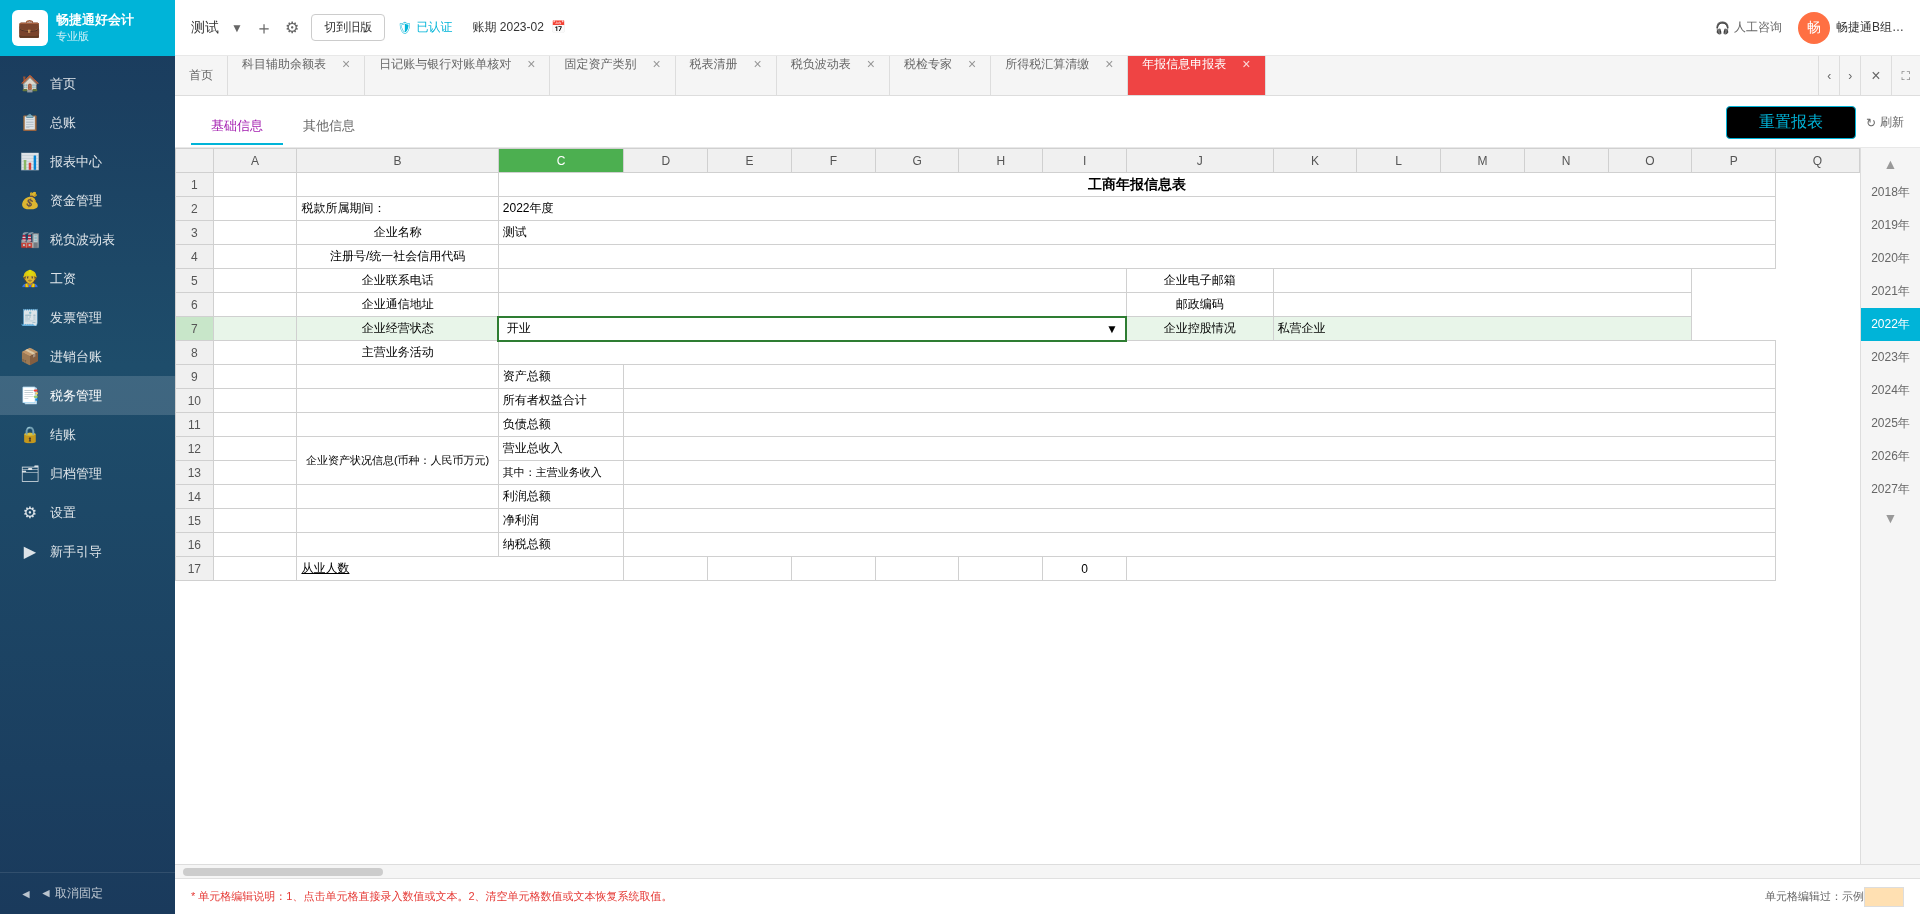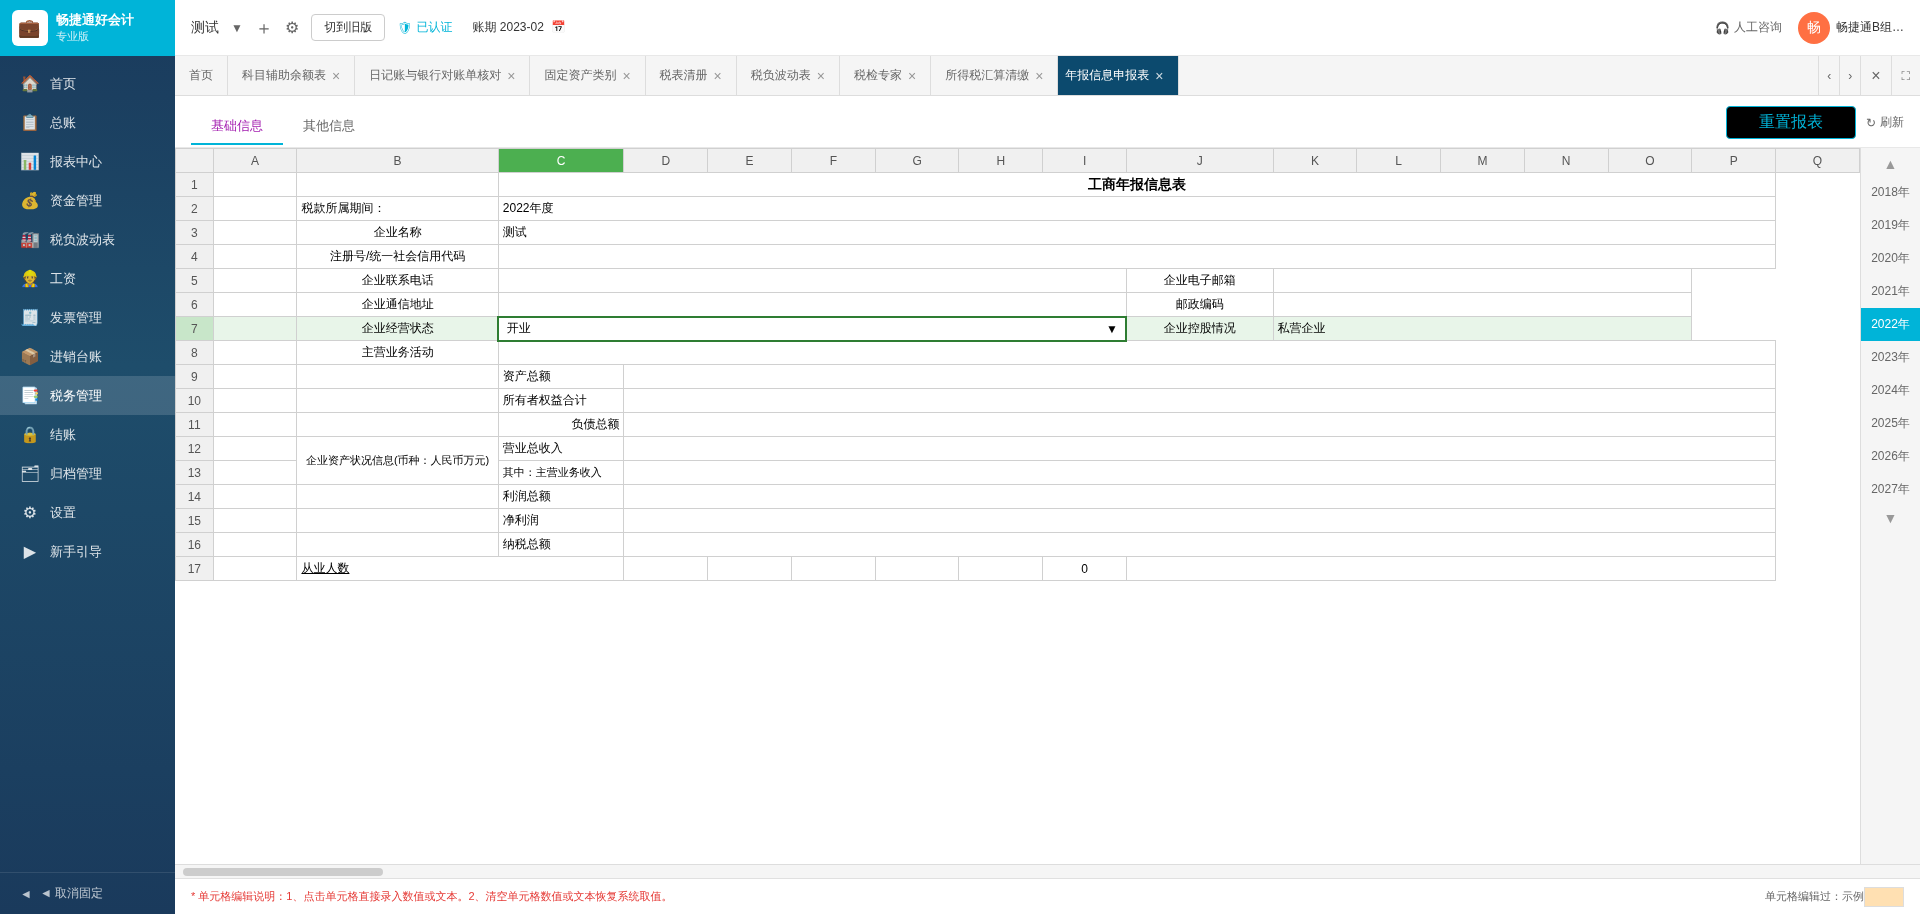--- a/index.html
+++ b/index.html
@@ -59,25 +59,25 @@
     .topbar-avatar { width: 32px; height: 32px; border-radius: 50%; background: #ff7043; display: flex; align-items: center; justify-content: center; color: white; font-size: 14px; }
     .topbar-username { font-size: 12px; color: #333; }
 
     
     .tabs-bar {
       position: fixed; left: 175px; top: 56px; right: 0; height: 40px;
       background: #f5f5f5; border-bottom: 1px solid #ddd;
       display: flex; align-items: center; overflow: hidden; z-index: 80;
     }
     .tab-item {
-      display: flex; align-items: center; gap: 4px; padding: 0 14px; height: 40px;
+      display: flex; gap: 14px; padding: 0 14px; height: 40px;
       font-size: 12px; color: #666; cursor: pointer; white-space: nowrap;
       border-right: 1px solid #ddd; background: #f5f5f5;
     }
-    .tab-item.active { background: #0c4a6e; color: white; padding-left: 7px; }
+    .tab-item.active { background: #ef4444; color: white; }
     .tab-item .tab-close { font-size: 14px; color: rgba(0,0,0,0.4); margin-left: 2px; }
     .tab-item.active .tab-close { color: rgba(255,255,255,0.8); }
     .tab-first { padding: 0 14px; font-size: 12px; color: #666; cursor: pointer; height: 40px; display: flex; align-items: center; border-right: 1px solid #ddd; }
     .tabs-arrows { display: flex; align-items: center; margin-left: auto; }
     .tabs-arrow { padding: 0 8px; height: 40px; display: flex; align-items: center; cursor: pointer; color: #666; border-left: 1px solid #ddd; }
     .tabs-close-all { padding: 0 10px; height: 40px; display: flex; align-items: center; cursor: pointer; color: #666; border-left: 1px solid #ddd; font-size: 16px; }
     .tabs-expand { padding: 0 10px; height: 40px; display: flex; align-items: center; cursor: pointer; color: #666; border-left: 1px solid #ddd; }
 
     
     .main-content {
@@ -447,21 +447,21 @@
             <td></td>
             <td></td>
             <td style="text-align:left;">所有者权益合计</td>
             <td colspan="13"></td>
           </tr>
 
           <tr>
             <td class="row-num">11</td>
             <td></td>
             <td></td>
-            <td style="text-align:right;">负债总额</td>
+            <td style="text-align:left;">负债总额</td>
             <td colspan="13"></td>
           </tr>
 
           <tr>
             <td class="row-num">12</td>
             <td></td>
             <td rowspan="2" style="text-align:center;vertical-align:middle;font-size:11px;">企业资产状况信息(币种：人民币万元)</td>
             <td style="text-align:left;">营业总收入</td>
             <td colspan="13"></td>
           </tr>

